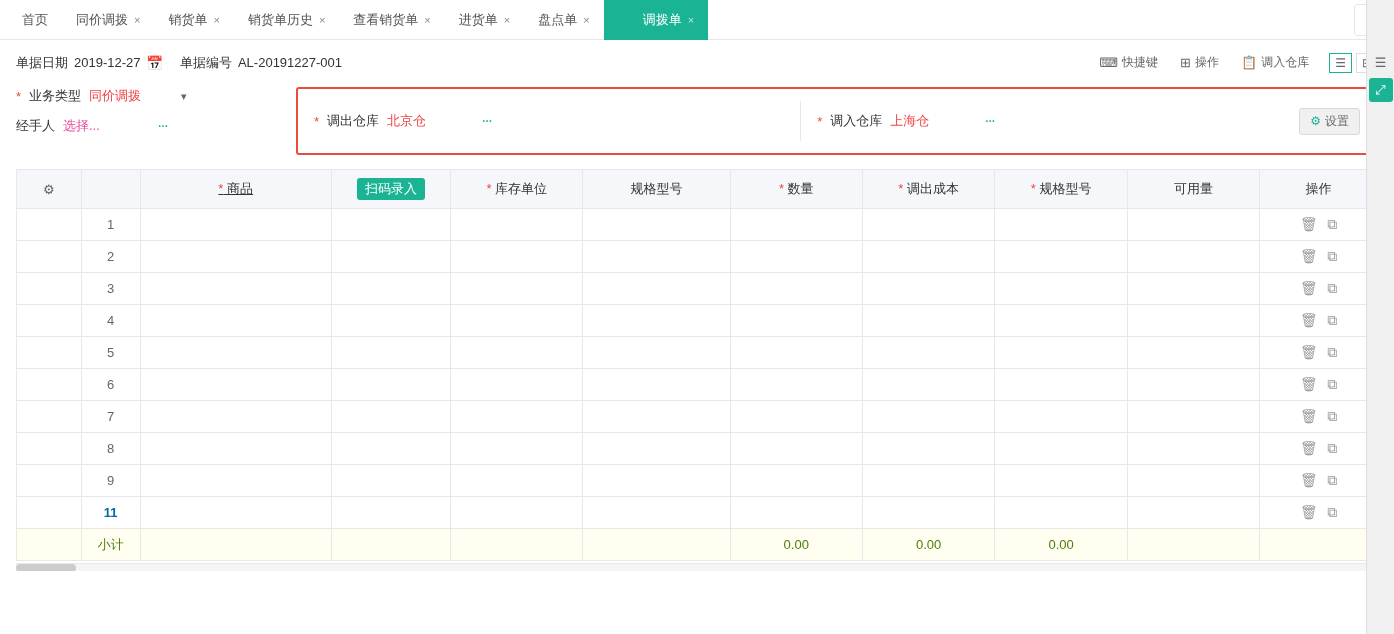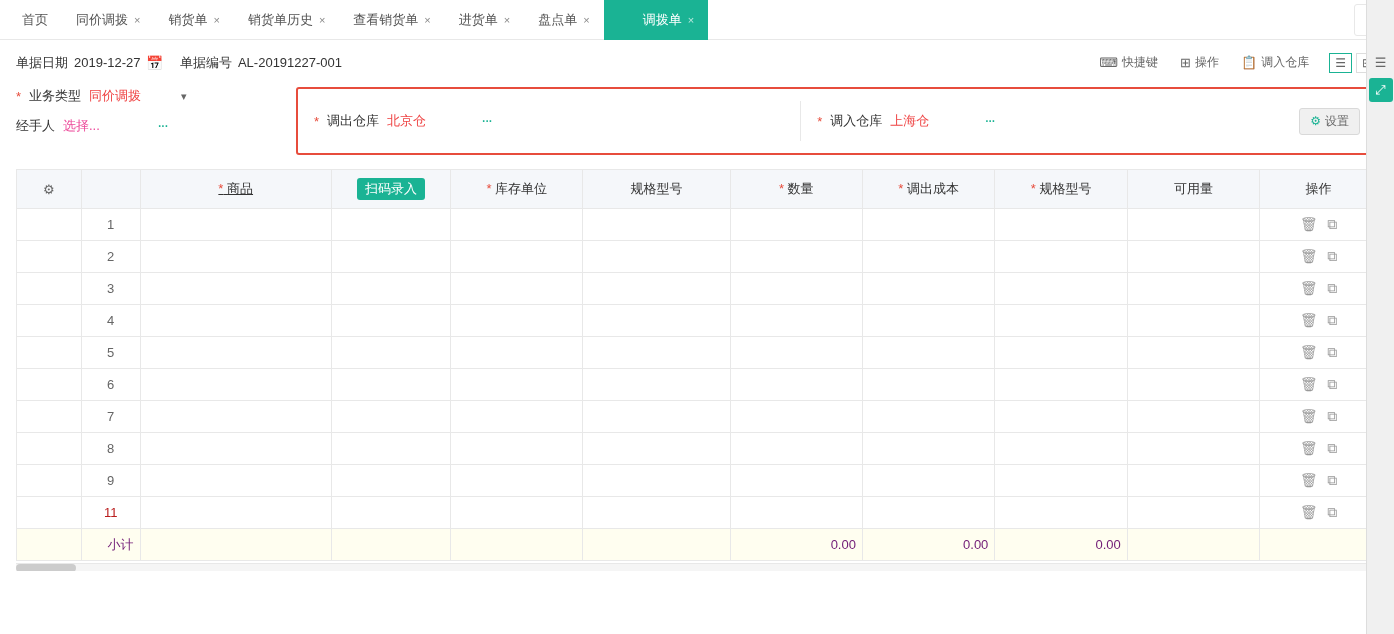--- a/index.html
+++ b/index.html
@@ -154,21 +154,21 @@
     .scan-btn {
       background: #1ab394; color: #fff;
       border: none; border-radius: 3px;
       padding: 2px 8px; font-size: 13px;
       cursor: pointer;
     }
 
     .required-star-col { color: #e74c3c; }
 
     .subtotal-row { background: #fffef0; }
-    .subtotal-row td { color: #701a75; text-align: right; }
+    .subtotal-row td { color: #4d7c0f; }
 
     .op-icon {
       cursor: pointer; color: #999; font-size: 14px; margin: 0 3px;
     }
 
     .gear-th { cursor: pointer; color: #666; }
 
     
     .right-sidebar {
       position: fixed; right: 0; top: 0;
@@ -491,21 +491,21 @@
       <td></td>
       <td></td>
       <td></td>
       <td>
         <span class="op-icon">🗑</span>
         <span class="op-icon">⧉</span>
       </td>
     </tr>
           <tr>
       <td></td>
-      <td style="color:#b91c1c;">11</td>
+      <td style="color:#0369a1;font-weight:bold;">11</td>
       <td></td>
       <td></td>
       <td></td>
       <td></td>
       <td></td>
       <td></td>
       <td></td>
       <td></td>
       <td>
         <span class="op-icon">🗑</span>

